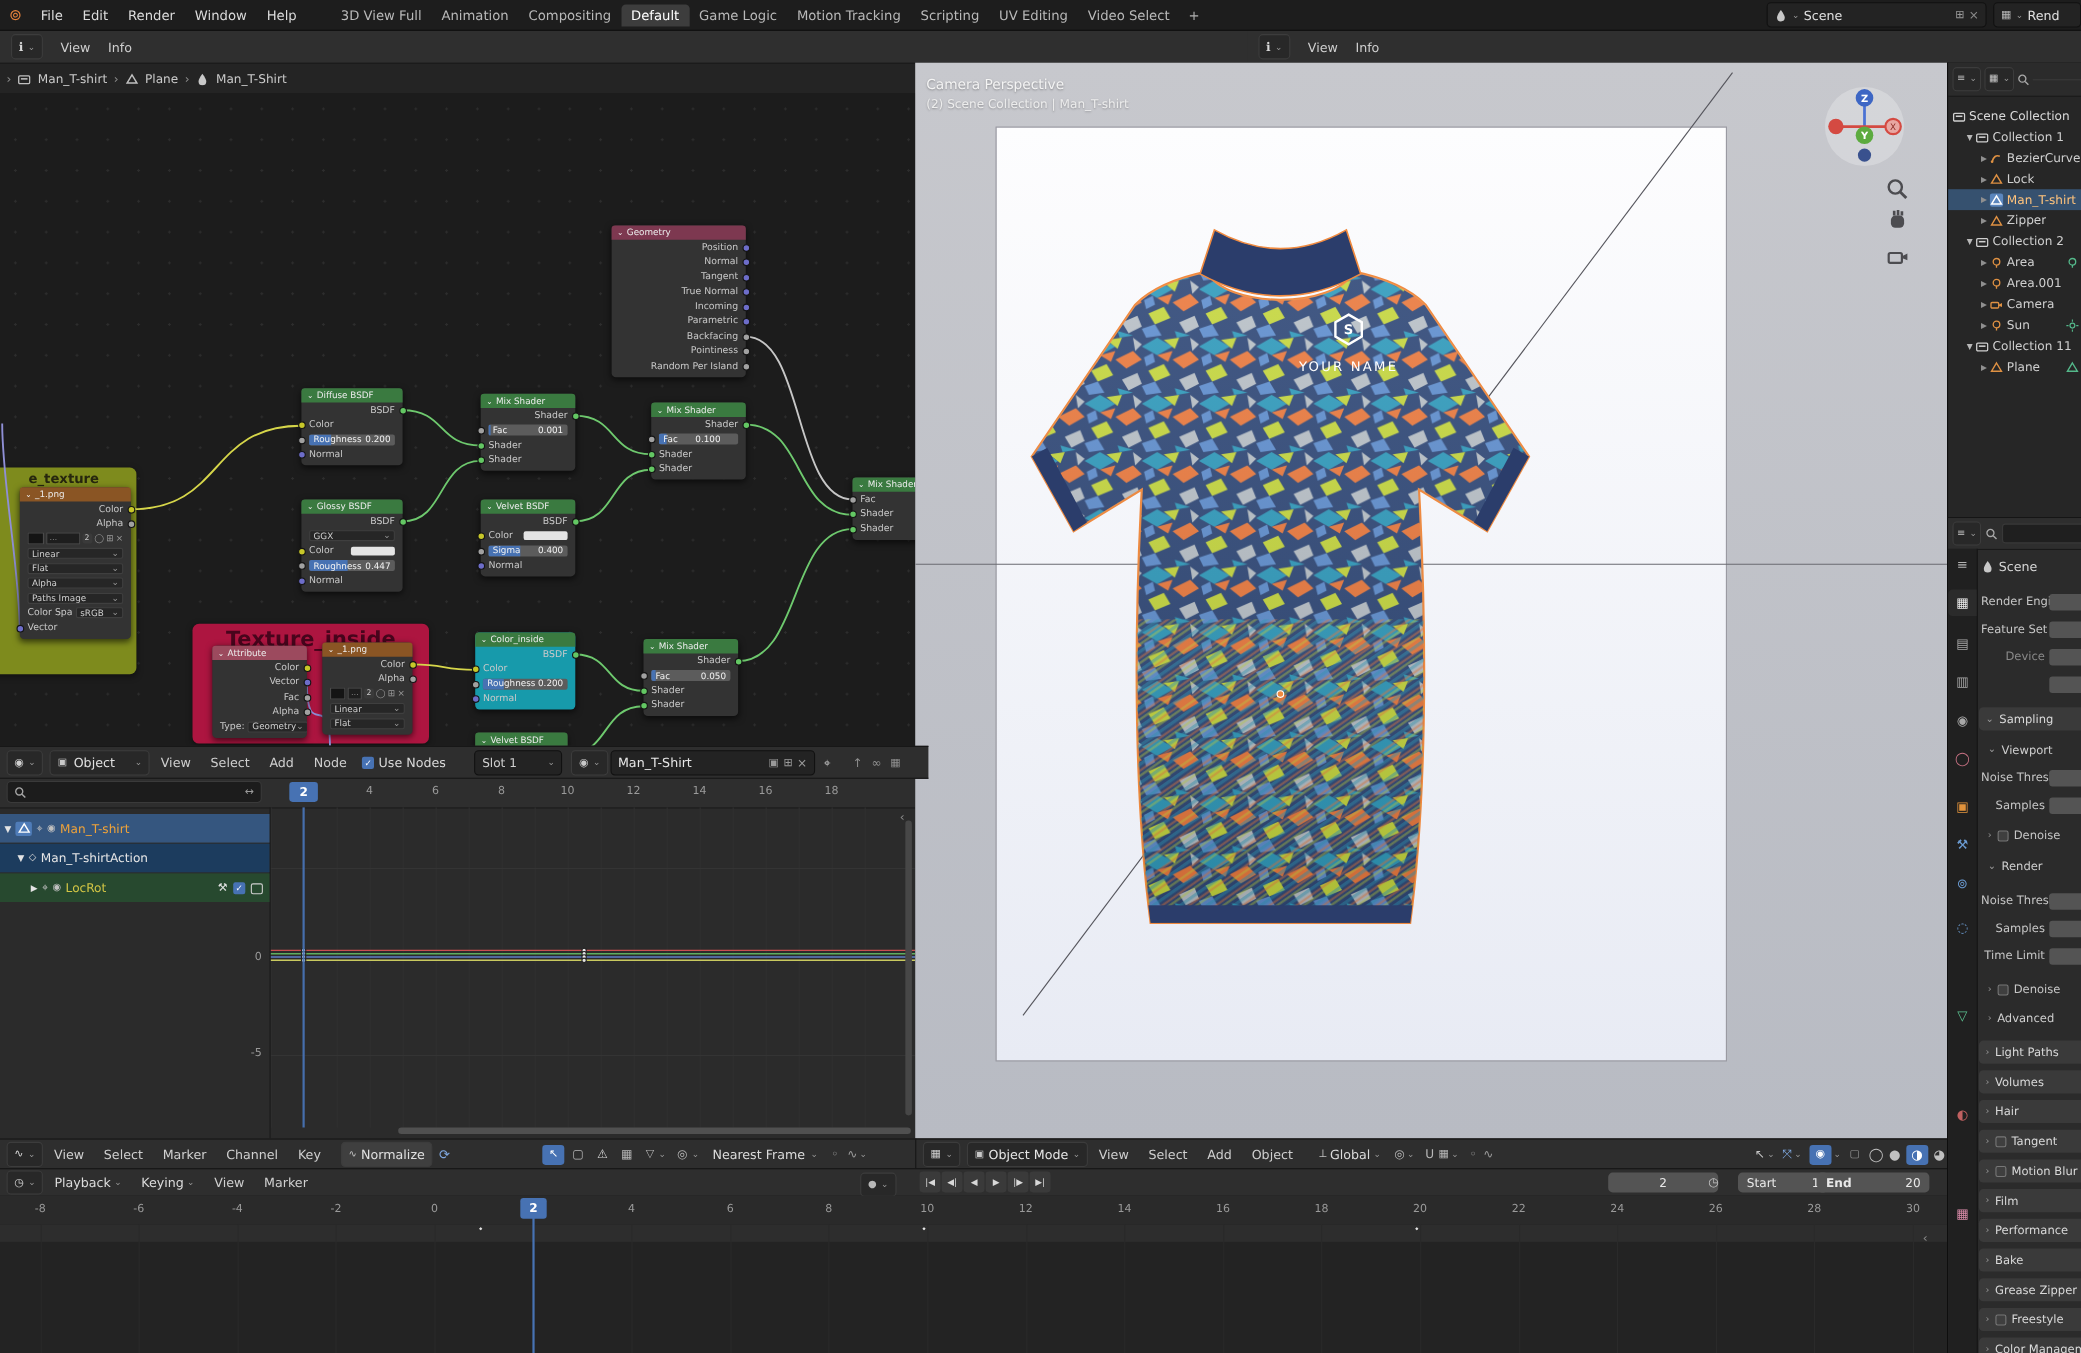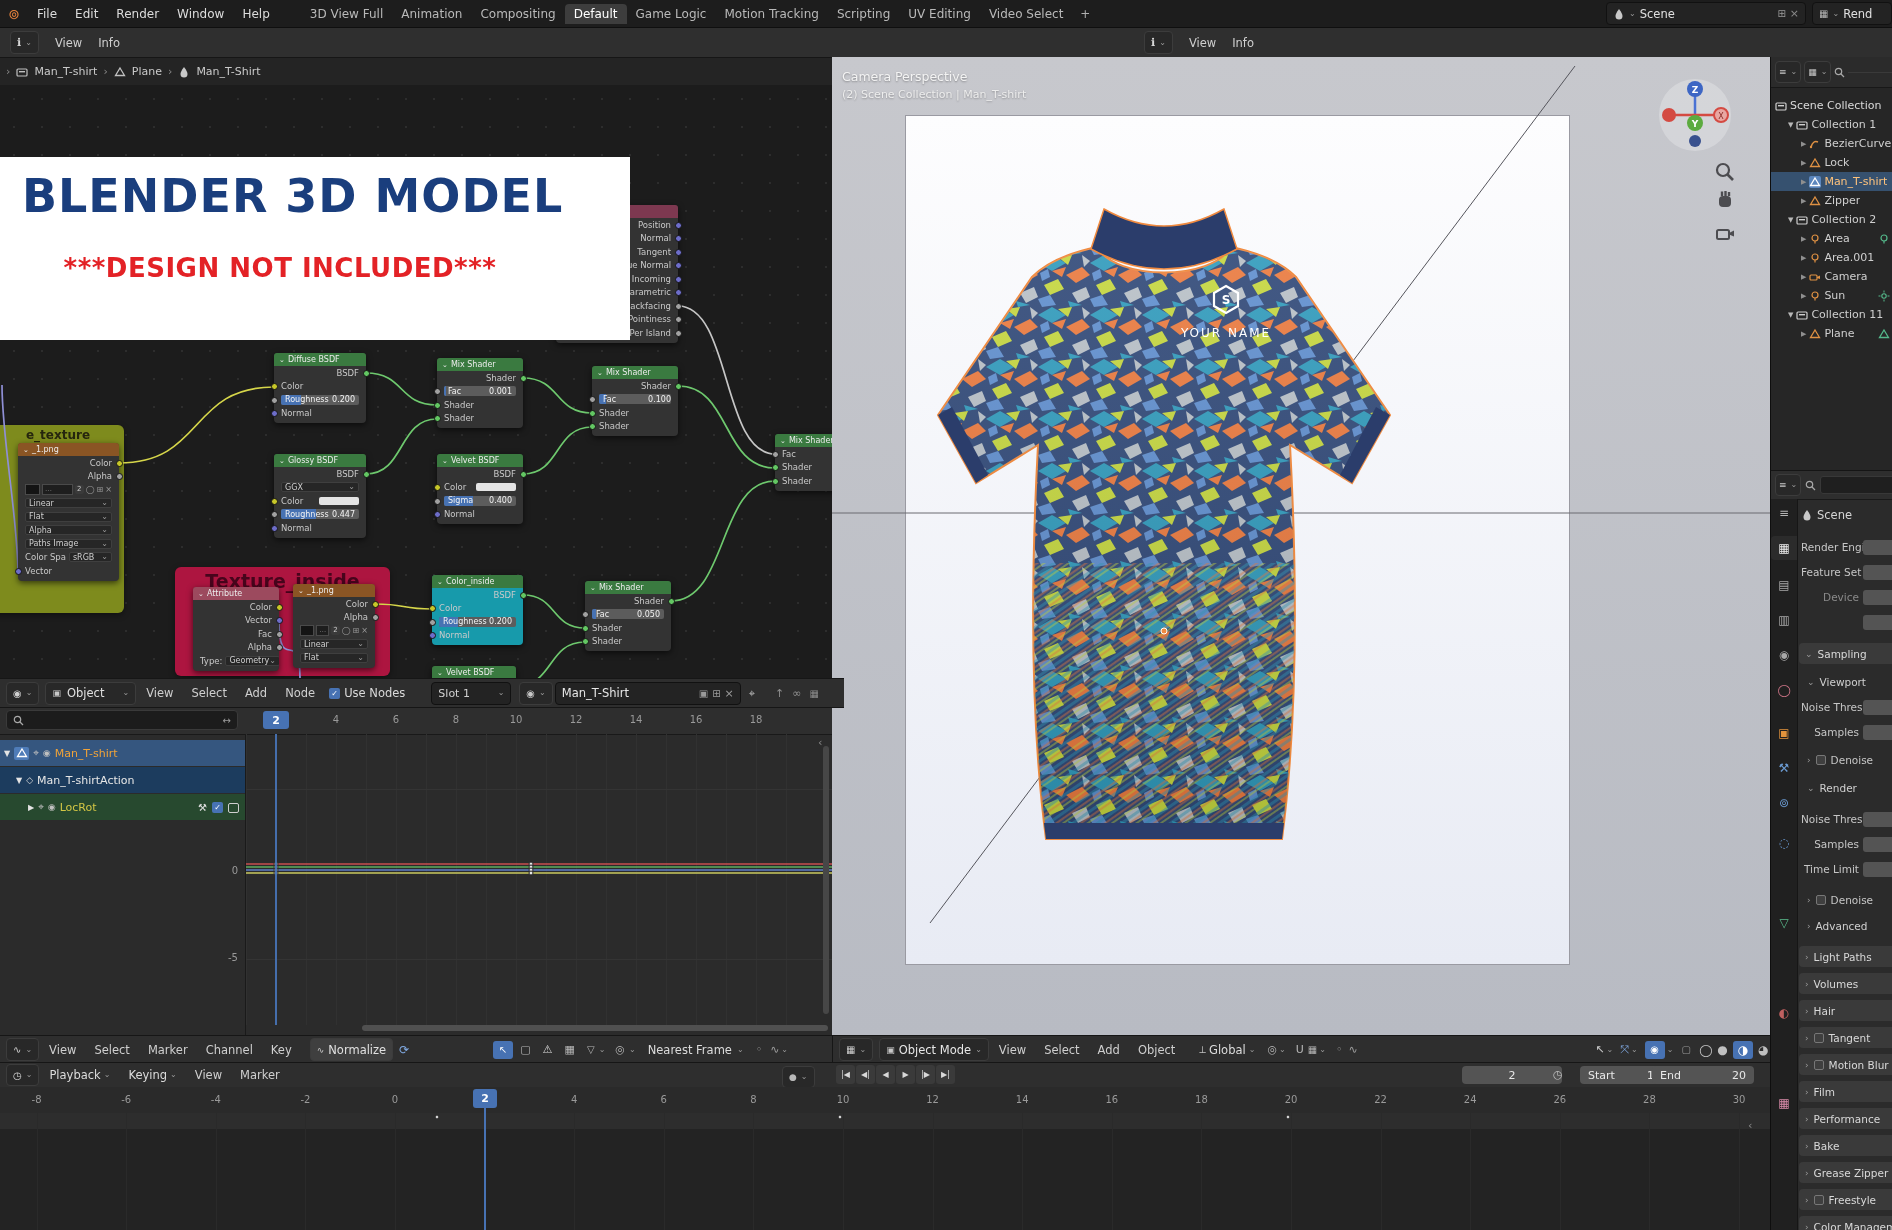--- a/index.html
+++ b/index.html
@@ -30,24 +30,20 @@
   .diam{position:absolute;width:8px;height:8px;background:#8a8a8a;border:1.5px solid #e4e4e4;transform:rotate(45deg);box-sizing:border-box;}
   .sechead{background:#3a3a3a;border-radius:4px;color:#d9d9d9;font-size:10.5px;display:flex;align-items:center;gap:5px;padding:0 6px;height:21px;overflow:hidden;white-space:nowrap;}
   .cb{width:10px;height:10px;border:1px solid #777;border-radius:2px;background:#3f3f3f;box-sizing:border-box;flex:none;}
   .cbon{width:11px;height:11px;border-radius:2px;background:#4772b3;color:#fff;font-size:8px;display:flex;align-items:center;justify-content:center;flex:none;}
   svg text{font-family:"DejaVu Sans","Liberation Sans",sans-serif;}
 </style>
 </head>
 <body>
 
 <div id="root">
-  <div class="banner">
-    <div class="banner-t" style="color: rgb(26, 62, 125);">BLENDER 3D MODEL</div>
-    <div class="banner-s" style="color: rgb(227, 34, 38);">***DESIGN NOT INCLUDED***</div>
-  </div>
   <div class="abs" style="left:842px;top:69px;z-index:40;font-size:12.5px;color:#f4f4f4;text-shadow:0 1px 2px rgba(0,0,0,.35);">Camera Perspective</div>
   <div class="abs" style="left:842px;top:88px;z-index:40;font-size:11px;color:#ededed;text-shadow:0 1px 2px rgba(0,0,0,.3);">(2) Scene Collection | Man_T-shirt</div>
 <div style="position: absolute; left: 0px; top: 0px; width: 1892px; height: 27px; background: rgb(29, 29, 29); border-bottom: 1px solid rgb(15, 15, 15); display: flex; align-items: center; z-index: 20;">
       <div style="width: 28px; text-align: center; color: rgb(232, 131, 60); font-size: 14px;">⊚</div>
       <div class="mi">File</div>
       <div class="mi">Edit</div>
       <div class="mi">Render</div>
       <div class="mi">Window</div>
       <div class="mi">Help</div>
       <div style="width: 22px;"></div>
@@ -191,21 +187,21 @@
           <div>Mix Shader</div>
         </div>
         <div class="nrow" style="justify-content: flex-end;">
           <div>Shader</div>
         </div>
         <div class="sock" style="background: rgb(99, 199, 99); top: 16.5px; right: -3.5px;"></div>
         <div class="nrow">
           <div class="nfield">
             <div style="position: absolute; left: 0px; top: 0px; bottom: 0px; width: 10%; background: rgb(71, 114, 179);"></div>
             <div style="position: absolute; left: 4px; top: 0.5px;">Fac</div>
-            <div style="position: absolute; right: 0; top: 0.5px;">0.100</div>
+            <div style="position: absolute; right: 16px; top: 0.5px;">0.100</div>
           </div>
         </div>
         <div class="sock" style="background: rgb(161, 161, 161); top: 30px; left: -3.5px;"></div>
         <div class="nrow">
           <div>Shader</div>
         </div>
         <div class="sock" style="background: rgb(99, 199, 99); top: 43.5px; left: -3.5px;"></div>
         <div class="nrow">
           <div>Shader</div>
         </div>
@@ -820,21 +816,21 @@
           <div style="width: 19px; height: 19px; background: rgb(58, 58, 58); border-radius: 3px; color: rgb(216, 216, 216); font-size: 8px; display: flex; align-items: center; justify-content: center;">|▶</div>
           <div style="width: 19px; height: 19px; background: rgb(58, 58, 58); border-radius: 3px; color: rgb(216, 216, 216); font-size: 8px; display: flex; align-items: center; justify-content: center;">▶|</div>
         </div>
         <div class="vchip" style="position: absolute; left: 1462px; top: 3px; width: 84px; height: 18px; justify-content: center;">2</div>
         <div style="position: absolute; left: 1553px; top: 5px; color: rgb(192, 192, 192); font-size: 11px;">◷</div>
         <div class="vchip" style="position: absolute; left: 1580px; top: 3px; width: 66px; height: 18px;">
           <div style="flex: 1 1 0%;">Start</div>
           <div>1</div>
         </div>
         <div class="vchip" style="position: absolute; left: 1652px; top: 3px; width: 86px; height: 18px;">
-          <div style="flex: 1 1 0%;">End</div>
+          <div style="flex: 1 1 0%; font-weight: bold;">End</div>
           <div>20</div>
         </div>
       </div>
       <div style="position: absolute; left: 0px; top: 24px; width: 1770px; height: 26px; background: rgb(42, 42, 42); border-bottom: 1px solid rgb(30, 30, 30);"></div>
       <div style="position: absolute; left: 0px; top: 50px; width: 1770px; height: 16px; background: rgb(45, 45, 45);"></div>
       <div style="position: absolute; left: 36.6px; top: 50px; width: 1px; height: 118px; background: rgb(42, 42, 42);"></div>
       <div class="rnum" style="position: absolute; left: 21.6px; top: 31px; width: 30px; height: 12px;">-8</div>
       <div style="position: absolute; left: 126.2px; top: 50px; width: 1px; height: 118px; background: rgb(42, 42, 42);"></div>
       <div class="rnum" style="position: absolute; left: 111.2px; top: 31px; width: 30px; height: 12px;">-6</div>
       <div style="position: absolute; left: 215.8px; top: 50px; width: 1px; height: 118px; background: rgb(42, 42, 42);"></div>

